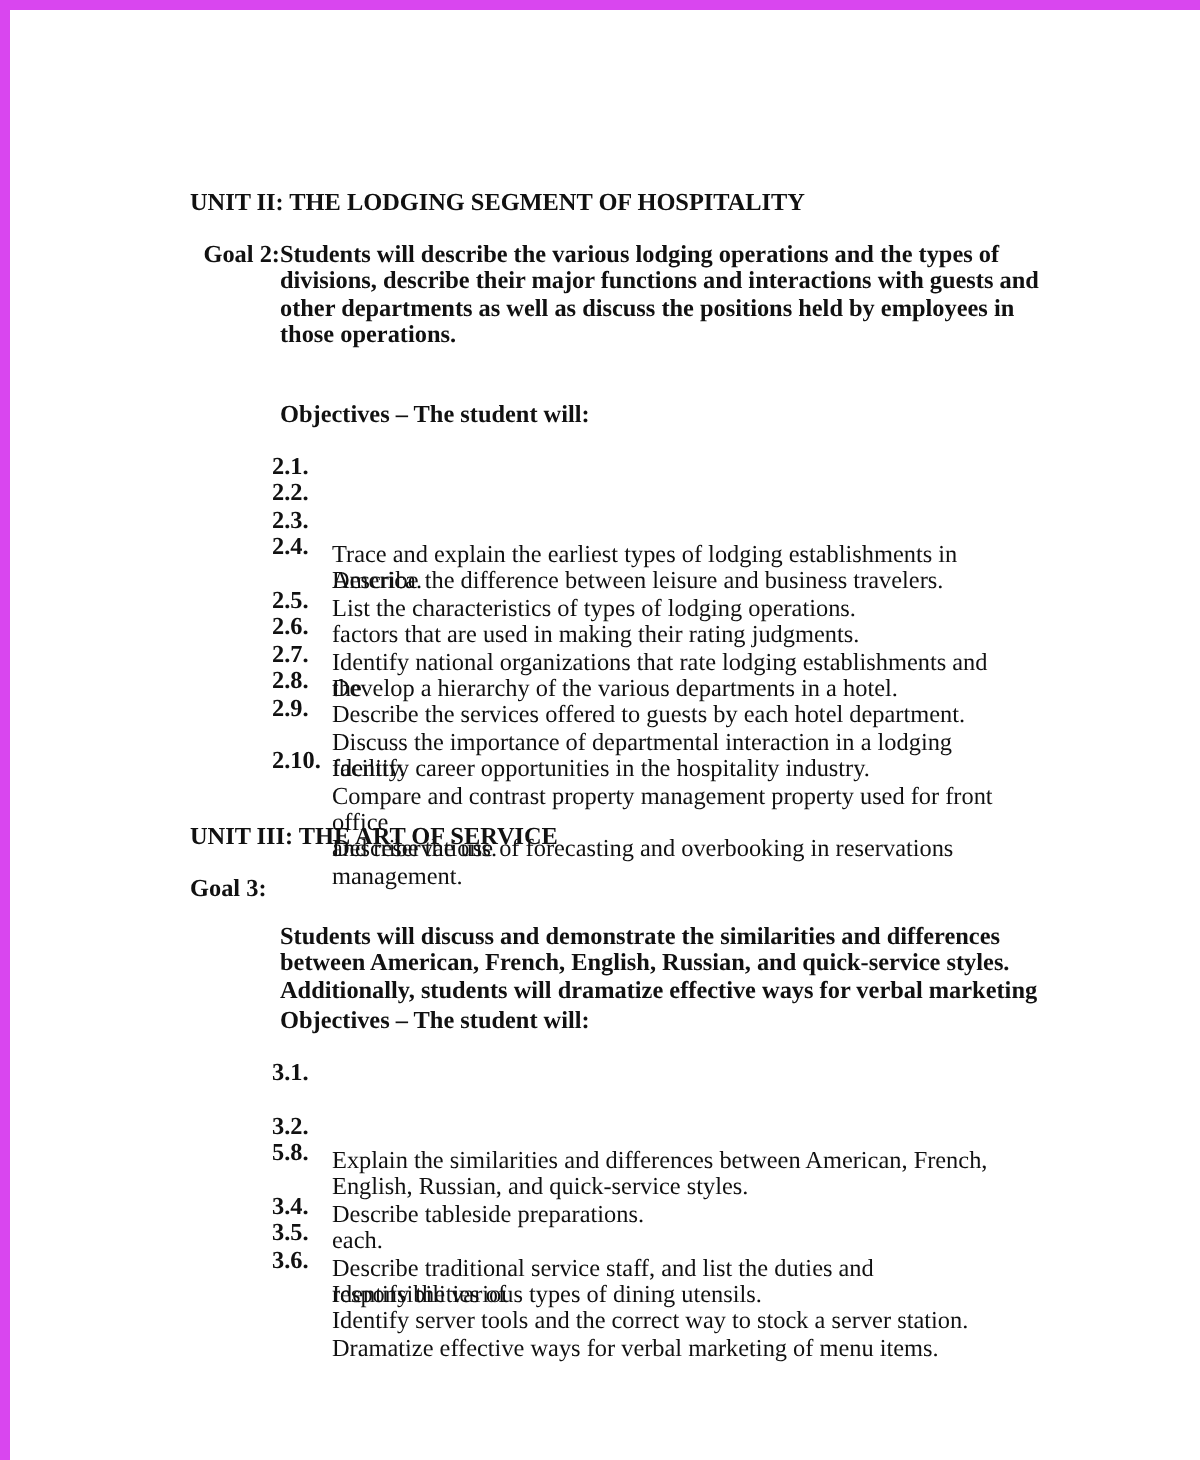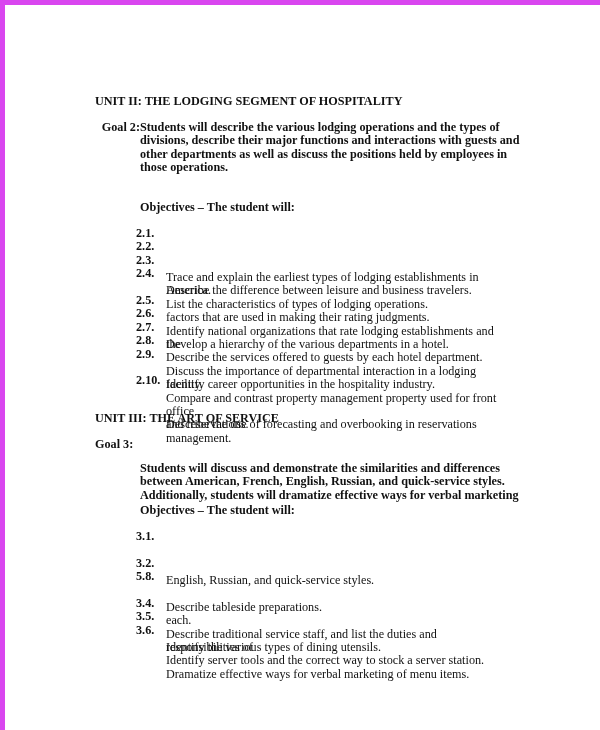--- a/index.html
+++ b/index.html
@@ -123,20 +123,21 @@
     <div>Students will discuss and demonstrate the similarities and differences</div>
     <div>between American, French, English, Russian, and quick-service styles.</div>
     <div>Additionally, students will dramatize effective ways for verbal marketing</div>
   </div>
 
   <div class="abs b obj-heading" style="top:499px;">Objectives – The student will:</div>
 
   <div class="item" style="top:525px;">
     <span class="item-num">3.1.</span>
     <div class="item-text">
+      <div>Explain the similarities and differences between American, French,</div>
       <div>English, Russian, and quick-service styles.</div>
     </div>
   </div>
   <div class="item" style="top:551.8px;">
     <span class="item-num">3.2.</span>
     <div class="item-text">
         <div>Describe tableside preparations.</div>
       </div>
   </div>
   <div class="item" style="top:565.2px;">

